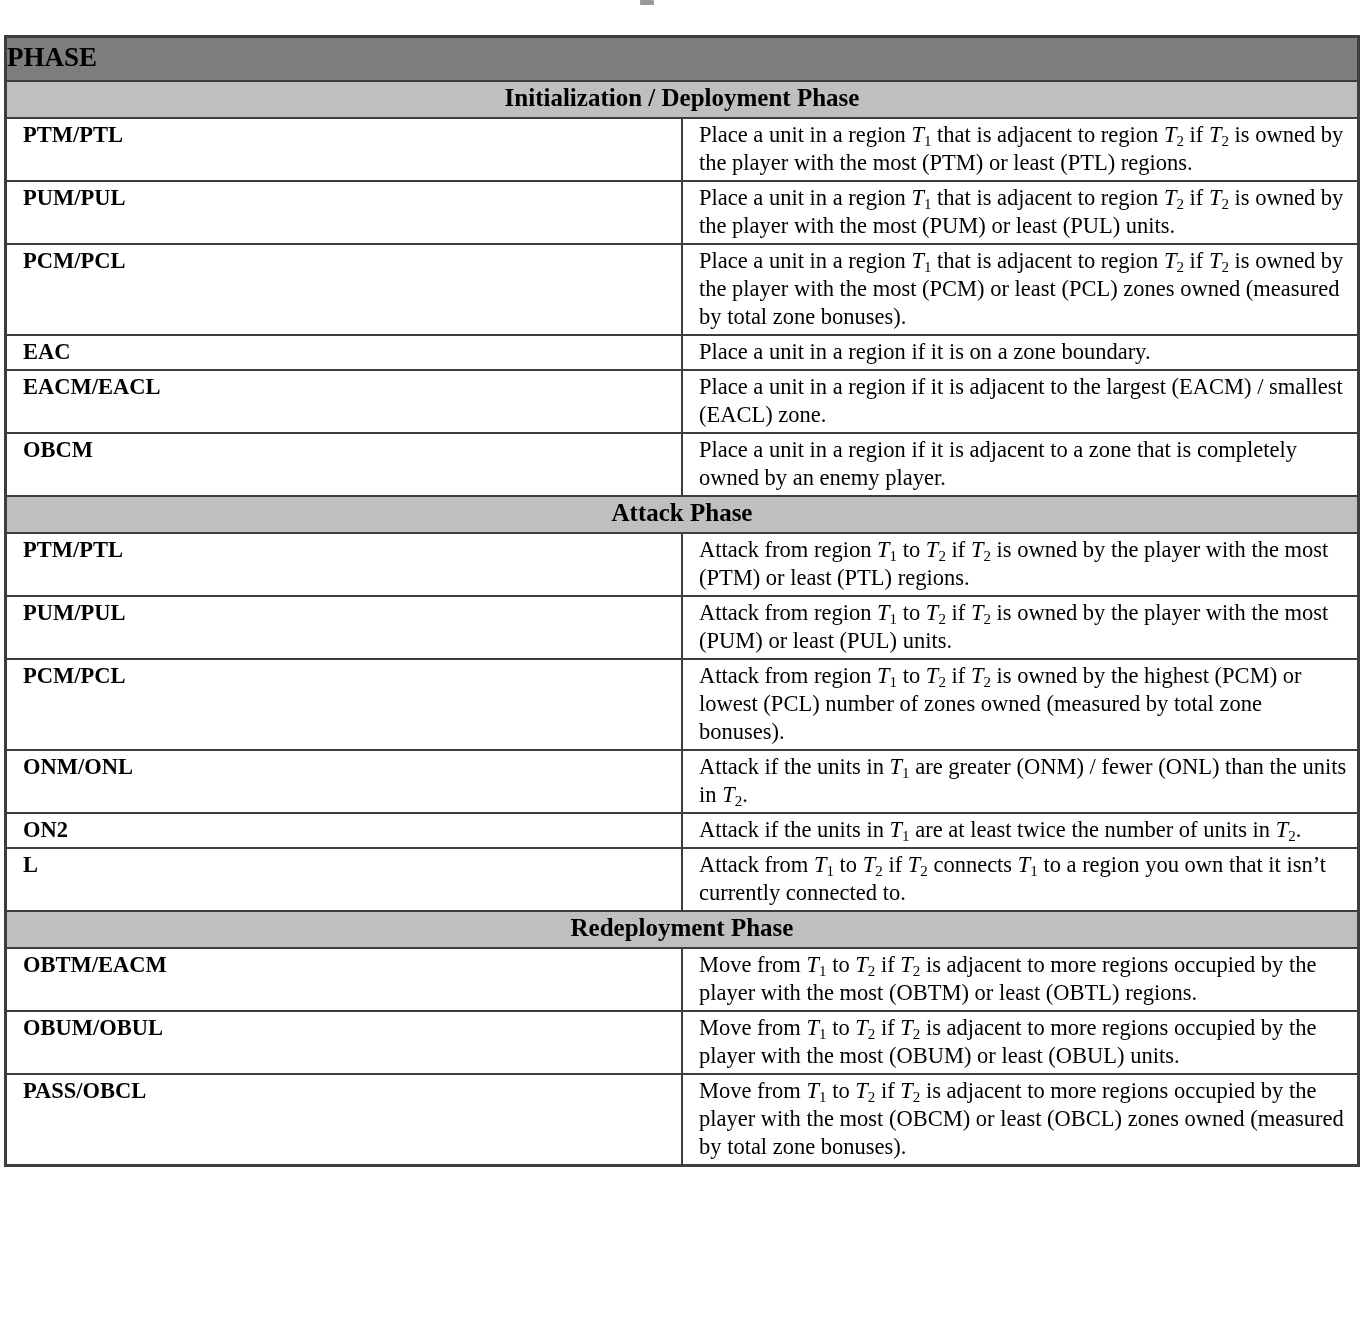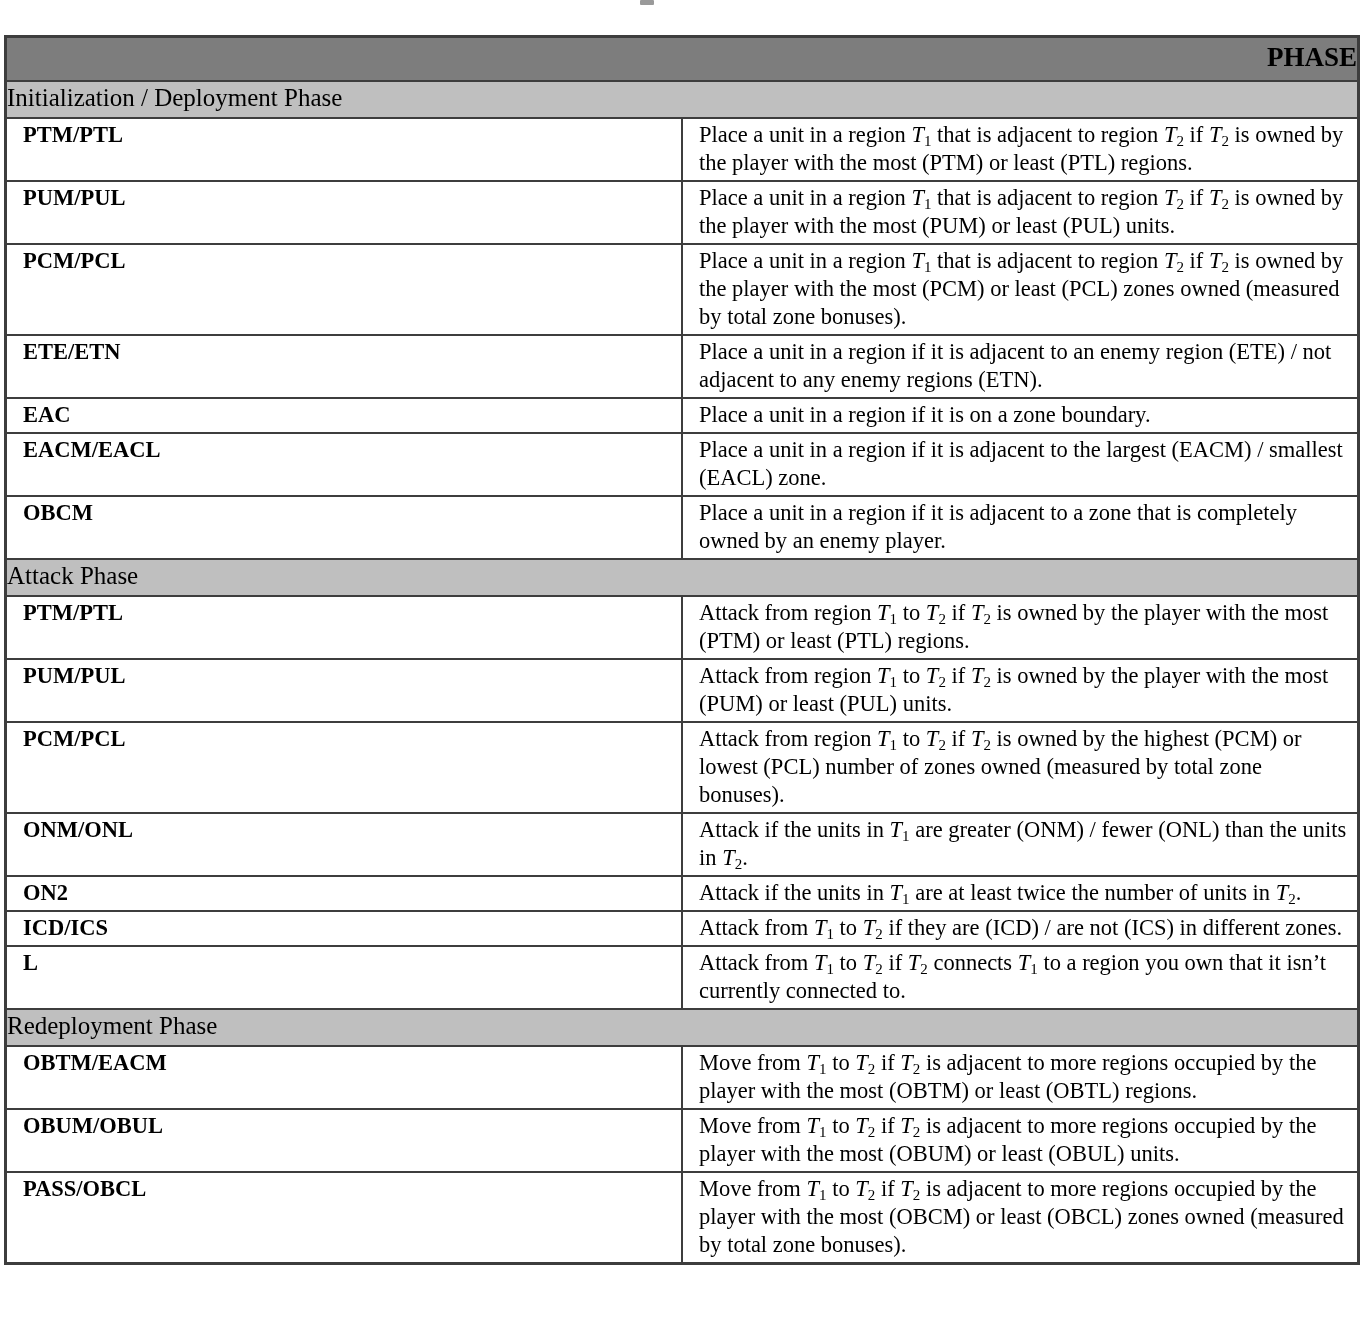--- a/index.html
+++ b/index.html
@@ -20,27 +20,27 @@
   }
   table.phase-table{
     border-collapse:collapse;
     margin:35px 4px 0 4px;
     width:1356px;
     table-layout:fixed;
     border:3px solid var(--border);
   }
   th.phase-header{
     background:var(--header-bg);
-    font-size:27px;font-weight:bold;text-align:right;
+    font-size:27px;font-weight:bold;text-align:left;
     padding:4px 0 7px 0;
     border:2px solid var(--border);
   }
   tr.section-row td{
     background:var(--section-bg);
-    font-size:25px;font-weight:normal;text-align:left;
+    font-size:25px;font-weight:bold;text-align:center;
     padding:2px 0 5px 0;
     border:2px solid var(--border);
   }
   td{
     border:2px solid var(--border);
     vertical-align:top;
     font-size:22.5px;line-height:28px;
     padding:2px 10px 3px 16px;
   }
   td.code{width:232px;font-weight:bold;}
@@ -69,24 +69,20 @@
       </tr>
       <tr>
         <td class="code">PUM/PUL</td>
         <td class="desc">Place a unit in a region <span class="mvar">T</span><sub>1</sub> that is adjacent to region <span class="mvar">T</span><sub>2</sub> if <span class="mvar">T</span><sub>2</sub> is owned by the player with the most (PUM) or least (PUL) units.</td>
       </tr>
       <tr>
         <td class="code">PCM/PCL</td>
         <td class="desc">Place a unit in a region <span class="mvar">T</span><sub>1</sub> that is adjacent to region <span class="mvar">T</span><sub>2</sub> if <span class="mvar">T</span><sub>2</sub> is owned by the player with the most (PCM) or least (PCL) zones owned (measured by total zone bonuses).</td>
       </tr>
       <tr>
-        <td class="code">ETE/ETN</td>
-        <td class="desc">Place a unit in a region if it is adjacent to an enemy region (ETE) / not adjacent to any enemy regions (ETN).</td>
-      </tr>
-      <tr>
         <td class="code">EAC</td>
         <td class="desc">Place a unit in a region if it is on a zone boundary.</td>
       </tr>
       <tr>
         <td class="code">EACM/EACL</td>
         <td class="desc">Place a unit in a region if it is adjacent to the largest (EACM) / smallest (EACL) zone.</td>
       </tr>
       <tr>
         <td class="code">OBCM</td>
         <td class="desc">Place a unit in a region if it is adjacent to a zone that is completely owned by an enemy player.</td>
@@ -108,24 +104,20 @@
       </tr>
       <tr>
         <td class="code">ONM/ONL</td>
         <td class="desc">Attack if the units in <span class="mvar">T</span><sub>1</sub> are greater (ONM) / fewer (ONL) than the units in <span class="mvar">T</span><sub>2</sub>.</td>
       </tr>
       <tr>
         <td class="code">ON2</td>
         <td class="desc">Attack if the units in <span class="mvar">T</span><sub>1</sub> are at least twice the number of units in <span class="mvar">T</span><sub>2</sub>.</td>
       </tr>
       <tr>
-        <td class="code">ICD/ICS</td>
-        <td class="desc">Attack from <span class="mvar">T</span><sub>1</sub> to <span class="mvar">T</span><sub>2</sub> if they are (ICD) / are not (ICS) in different zones.</td>
-      </tr>
-      <tr>
         <td class="code">L</td>
         <td class="desc">Attack from <span class="mvar">T</span><sub>1</sub> to <span class="mvar">T</span><sub>2</sub> if <span class="mvar">T</span><sub>2</sub> connects <span class="mvar">T</span><sub>1</sub> to a region you own that it isn’t currently connected to.</td>
       </tr>
       <tr class="section-row">
         <td colspan="2">Redeployment Phase</td>
       </tr>
       <tr>
         <td class="code">OBTM/EACM</td>
         <td class="desc">Move from <span class="mvar">T</span><sub>1</sub> to <span class="mvar">T</span><sub>2</sub> if <span class="mvar">T</span><sub>2</sub> is adjacent to more regions occupied by the player with the most (OBTM) or least (OBTL) regions.</td>
       </tr>

